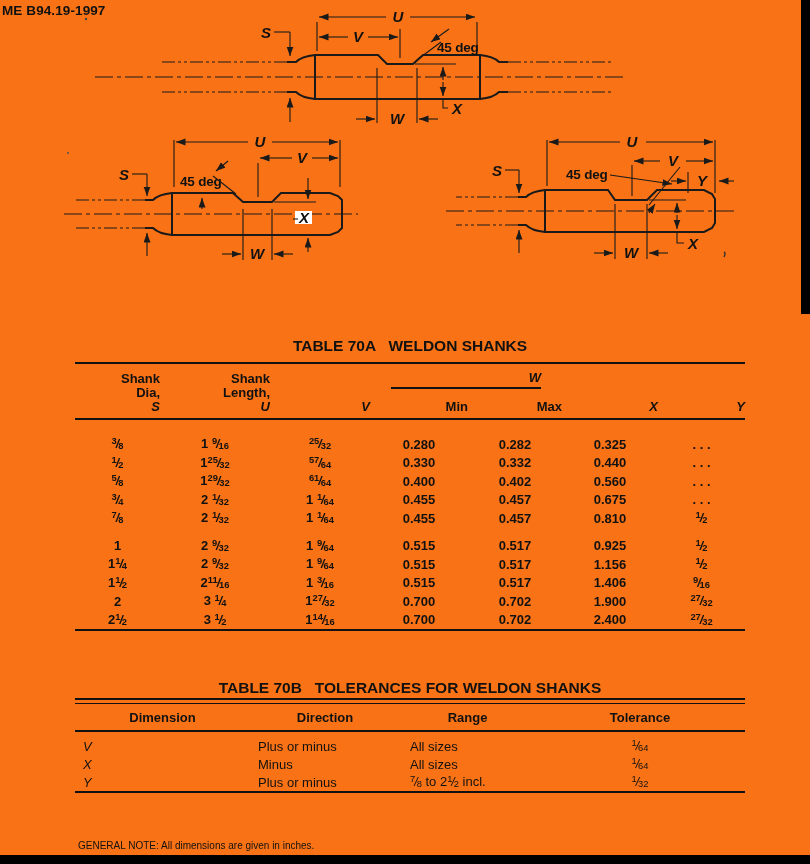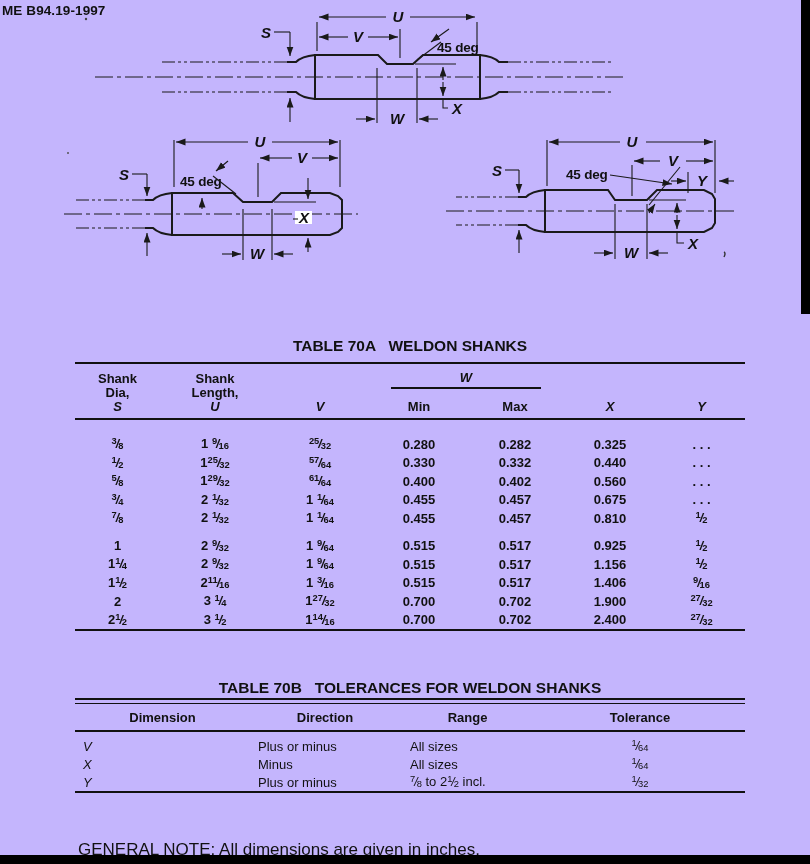--- a/index.html
+++ b/index.html
@@ -1,16 +1,16 @@
 <!DOCTYPE html>
 <html><head>
 <meta charset="utf-8">
 <style>
   html,body{margin:0;padding:0;background:#888;}
-  #page{position:relative;width:810px;height:864px;background:#c4b5fd;overflow:hidden;
+  #page{position:relative;width:810px;height:864px;background:#f97316;overflow:hidden;
         font-family:"Liberation Sans",sans-serif;color:#111;}
   
   .hdr{position:absolute;top:3px;font-size:13.5px;font-weight:700;letter-spacing:0.1px;}
   #hdr-left{left:2px;}
   #hdr-right{right:16px;}
   
   #edge-right{position:absolute;top:0;left:801px;width:9px;height:314px;background:#000;}
   #bar-bottom{position:absolute;top:855px;left:0;width:810px;height:9px;background:#000;}
   
   #diagrams{position:absolute;left:0;top:0;}
@@ -22,40 +22,40 @@
                  font-weight:700;fill:#111;}
   #diagrams text.ds{font-style:normal;font-size:13.5px;letter-spacing:-0.2px;}
   
   .tbl-title{position:absolute;left:75px;width:670px;text-align:center;font-size:15.5px;
              font-weight:700;white-space:pre;}
   #t70a-title{top:337px;}
   #t70b-title{top:679px;}
   table{border-collapse:collapse;table-layout:fixed;font-size:13px;}
   #t70a{position:absolute;left:75px;top:362px;width:670px;
         border-top:2px solid #111;border-bottom:2px solid #111;}
-  #t70a th{font-weight:700;vertical-align:bottom;padding:0 0 4px 0;line-height:14px;}
+  #t70a th{font-weight:700;vertical-align:bottom;padding:0 0 4px 0;line-height:14px;text-align:right;}
   #t70a th.hb{border-bottom:2px solid #111;}
   #t70a tr.hrow1{height:26px;}
   #t70a tr.hrow2{height:30px;}
   #t70a th.wgroup{vertical-align:bottom;padding-bottom:0;}
   #t70a th.wgroup .wlab{width:150px;margin:0 auto;border-bottom:2px solid #111;padding-bottom:2px;}
   #t70a td{height:18.5px;line-height:1;text-align:center;font-weight:700;padding:0;}
   #t70a tbody tr:first-child td{padding-top:15px;}
   #t70a tbody tr.gap td{padding-top:9px;}
   #t70b-toprule{position:absolute;left:75px;top:698px;width:670px;height:3px;
                 border-top:2px solid #111;border-bottom:1px solid #111;}
   #t70b{position:absolute;left:75px;top:705px;width:670px;border-bottom:2px solid #111;}
   #t70b th{font-weight:700;height:25px;vertical-align:middle;border-bottom:2px solid #111;padding:0;}
   #t70b td{height:18px;line-height:1;padding:0;}
   #t70b td:nth-child(1){text-align:left;padding-left:8px;}
   #t70b td:nth-child(2){text-align:left;padding-left:8px;}
   #t70b td:nth-child(3){text-align:left;padding-left:10px;}
   #t70b td:nth-child(4){text-align:center;}
   #t70b tbody tr:first-child td{padding-top:5px;}
-  #note{position:absolute;left:78px;top:840px;font-size:17px;}
+  #note{position:absolute;left:78px;top:840px;font-size:10px;}
   
   .fr{white-space:nowrap;}
   .fn{font-size:0.72em;vertical-align:0.42em;}
   .fs{font-style:italic;font-size:0.95em;margin:0 -1px;}
   .fd{font-size:0.72em;vertical-align:-0.1em;}
   .it{font-style:italic;}
 </style>
 </head>
 <body>
 

